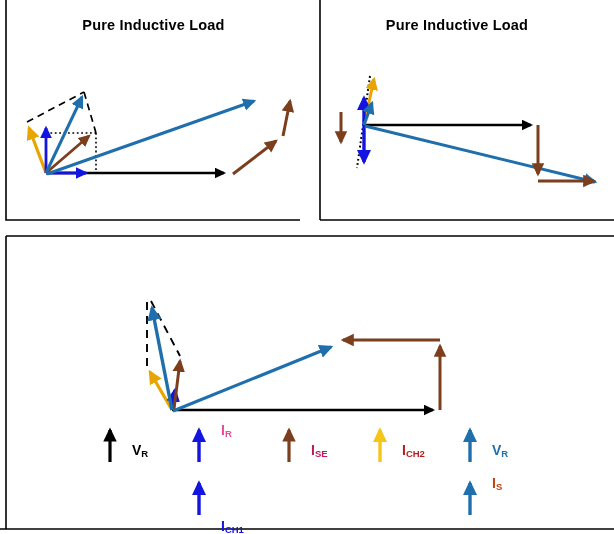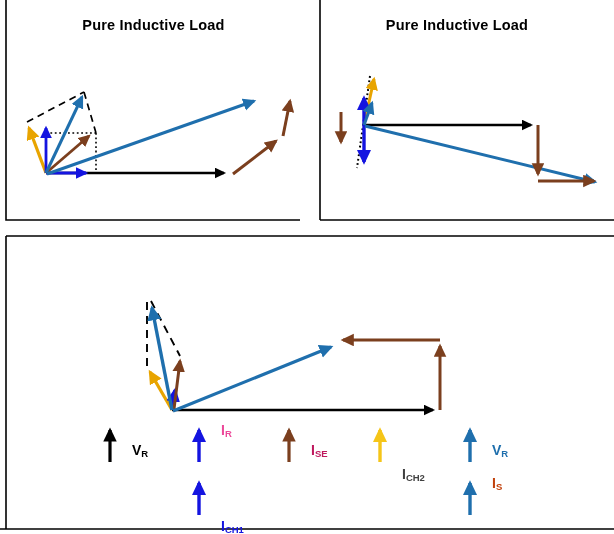--- a/index.html
+++ b/index.html
@@ -189,21 +189,21 @@
   </div>
 
   <div class="legend-label" style="left:221px; top:496px; color:#1414E0;margin-top:23px;">
     <span>I</span><sub>CH1</sub>
   </div>
 
   <div class="legend-label" style="left:311px; top:443px; color:#be185d;">
     <span>I</span><sub>SE</sub>
   </div>
 
-  <div class="legend-label" style="left:402px; top:467px; color:#404040;">
+  <div class="legend-label" style="left:402px; top:443px; color:#b91c1c;">
     <span>I</span><sub>CH2</sub>
   </div>
 
   <div class="legend-label" style="left:492px; top:443px; color:#1F6FAD;">
     <span>V</span><sub>R</sub>
   </div>
 
   <div class="legend-label" style="left:492px; top:476px; color:#c2410c;">
     <span>I</span><sub>S</sub>
   </div>

